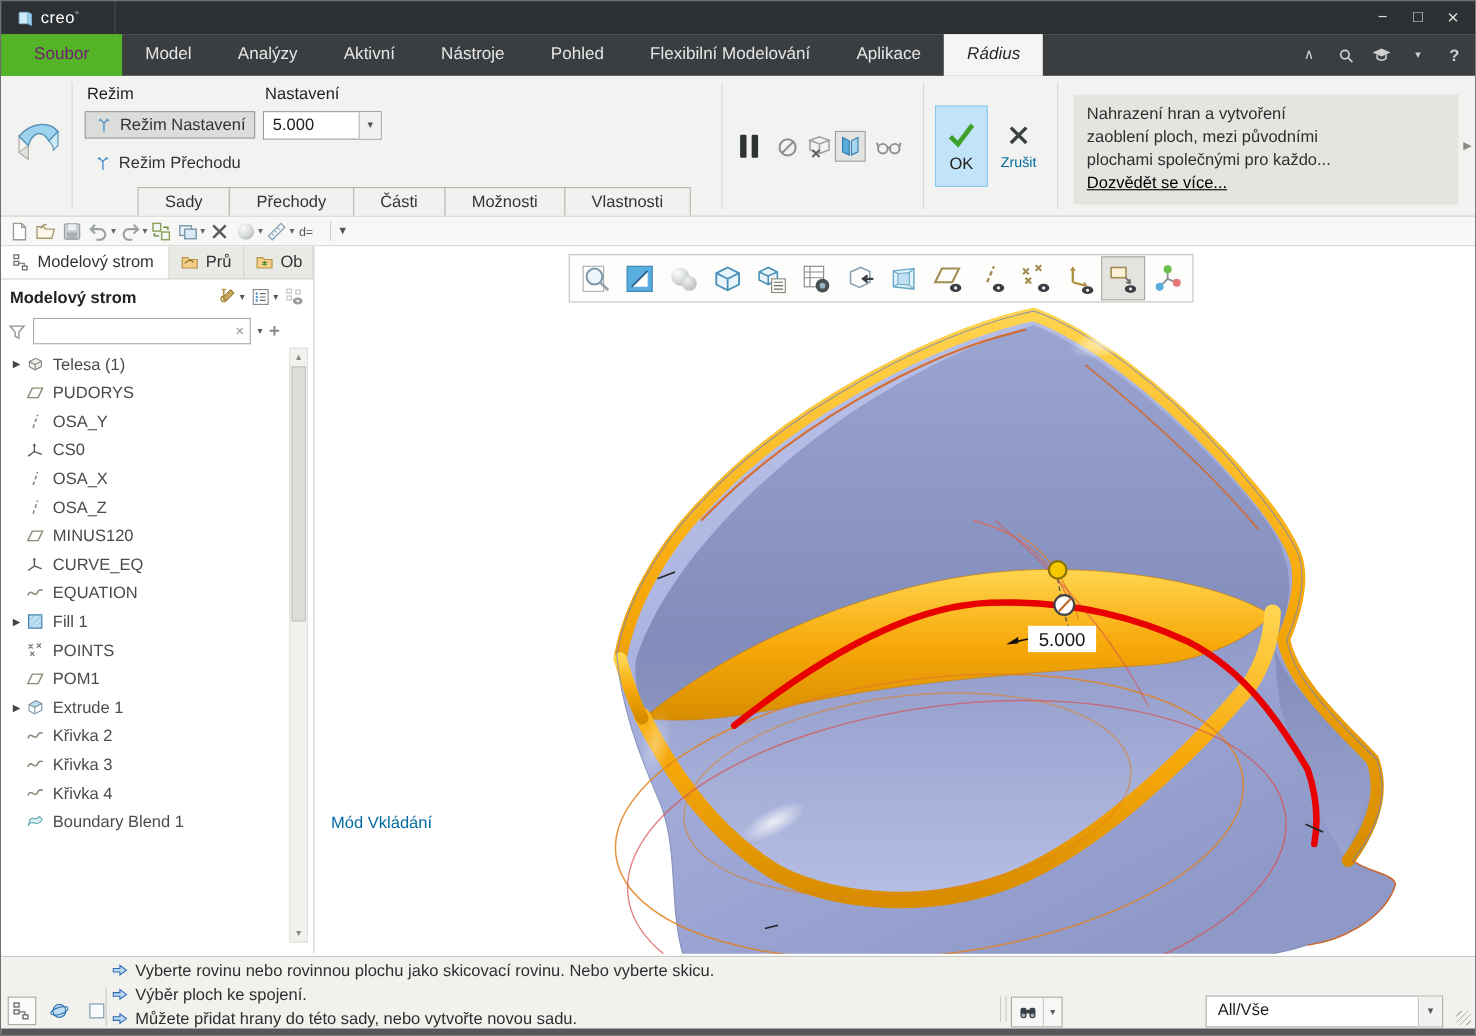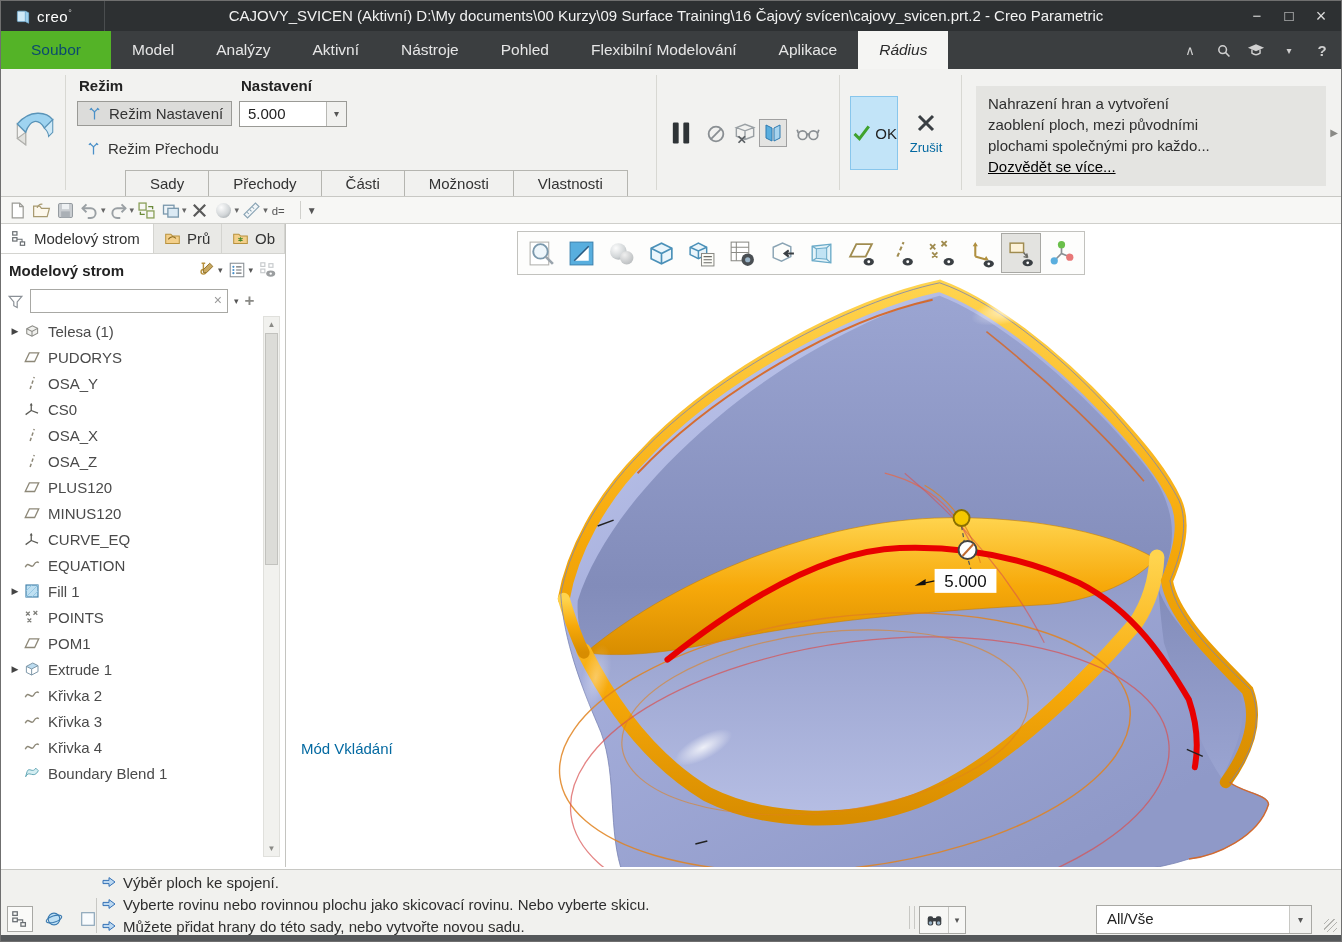--- a/index.html
+++ b/index.html
@@ -9,37 +9,37 @@
   .titlebar{position:absolute;left:0;top:0;width:100%;height:30px;background:#2d3032;color:#efefef}
   .logo{position:absolute;left:0;top:0;width:104px;height:30px;display:flex;align-items:center;gap:6px;padding-left:14px;border-right:1px solid #4a4d4f}
   .logo-text{font-size:15px;color:#fff;letter-spacing:.5px}
   .logo-dot{font-size:9px;vertical-align:top;color:#cfcfcf}
   .title-text{position:absolute;left:100px;right:110px;top:0;height:30px;line-height:30px;text-align:center;font-size:15px;color:#f2f2f2;white-space:nowrap;overflow:hidden}
   .winbtns{position:absolute;right:4px;top:0;height:30px;display:flex}
   .winbtn{width:32px;height:30px;line-height:30px;text-align:center;color:#dcdcdc;font-size:15px}
   
   .menubar{position:absolute;left:0;top:30px;width:100%;height:38px;background:#3b3e40;display:flex}
   .mtab{padding:0 21px;height:38px;line-height:38px;color:#e6e6e6;font-size:15.5px;white-space:nowrap}
-  .mtab[data-state="file"]{background:#54b327;color:#0c4a6e;padding:0 30px}
+  .mtab[data-state="file"]{background:#54b327;color:#701a75;padding:0 30px}
   .mtab[data-state="active"]{background:#f5f5f3;color:#2a2a2a;font-style:italic}
   .menuicons{position:absolute;right:10px;top:30px;height:38px;display:flex;align-items:center;gap:15px;color:#cfcfcf}
   .menuicons .mi{width:18px;height:18px;display:flex;align-items:center;justify-content:center;font-size:13px}
   
   .ribbon{position:absolute;left:0;top:68px;width:100%;height:128px;background:#f2f2f0;border-bottom:1px solid #c8c8c4}
   .vsep{position:absolute;top:6px;bottom:6px;width:1px;background:#d8d8d3}
   .bigicon{position:absolute;left:8px;top:32px;width:50px;height:50px}
-  .gtitle{position:absolute;top:8px;font-size:15px;font-weight:bold;color:#222}
+  .gtitle{position:absolute;top:8px;font-size:15px;font-weight:normal;color:#222}
   .modebtn{position:absolute;display:flex;align-items:center;gap:6px;font-size:15px;color:#333;padding:3px 8px;white-space:nowrap}
   .modebtn.pressed{background:#dcdcda;border:1px solid #9a9a96}
   .combo{position:absolute;width:108px;height:26px;border:1px solid #9a9a96;background:#fff;display:flex}
   .combo .cval{flex:1;font-size:15px;color:#222;padding:3px 8px}
   .combo .cdd{width:20px;border-left:1px solid #b8b8b4;background:#f1f1ef;text-align:center;line-height:24px;font-size:10px;color:#555}
   .ricon{position:absolute;display:flex;align-items:center;justify-content:center}
   .ricon.pressed{background:#e4e4e2;border:1px solid #a0a0a0}
-  .okbox{position:absolute;left:849px;top:27px;width:48px;height:74px;background:#c2e4f8;border:1px solid #88c6ec;display:flex;align-items:center;justify-content:center;gap:3px}
+  .okbox{position:absolute;left:849px;top:27px;width:48px;height:74px;background:#c2e4f8;border:1px solid #88c6ec;display:flex;flex-direction:column;align-items:center;justify-content:center;gap:3px}
   .okbox span{font-size:15px;color:#222}
   .cancelbox{position:absolute;left:899px;top:27px;width:52px;height:74px;display:flex;flex-direction:column;align-items:center;justify-content:center;gap:5px}
   .cancelbox span{font-size:13px;color:#0369a1}
   .helppanel{position:absolute;left:975px;top:17px;width:350px;height:100px;background:#e4e4e1;padding:7px 12px;font-size:15px;color:#2e2e2e;line-height:21px}
   .helplink{color:#000000;text-decoration:underline;display:inline-block;margin-top:0}
   .sidearrow{position:absolute;right:3px;top:58px;font-size:10px;color:#8a8a86}
   .subtabs{position:absolute;left:125px;bottom:0;display:flex}
   .stab{border:1px solid #b5b5b0;border-bottom:none;background:#f1f1ef;height:26px;line-height:25px;padding:0 24px;font-size:15px;color:#333;margin-left:-1px;white-space:nowrap}
   
   .quickbar{position:absolute;left:0;top:196px;width:100%;height:27px;background:#f7f7f5;border-bottom:1px solid #cfcfcb;display:flex;align-items:center;padding-left:6px}
@@ -396,21 +396,20 @@
 
 <div class="window">
 
   <div class="titlebar">
     <div class="logo">
       <svg width="16" height="16">
           <use href="#w-cube"></use>
         </svg>
       <span class="logo-text"><span>creo</span><span class="logo-dot">°</span></span>
     </div>
-    <div class="title-text">CAJOVY_SVICEN (Aktivní) D:\My documents\00 Kurzy\09 Surface Training\16 Čajový svícen\cajovy_svicen.prt.2 - Creo Parametric</div>
     <div class="winbtns">
       <div class="winbtn">−</div>
       <div class="winbtn">□</div>
       <div class="winbtn" style="font-size:18px">×</div>
     </div>
   </div>
 
   <div class="menubar">
 
       <div class="mtab" data-state="file">Soubor</div>
@@ -708,27 +707,20 @@
         </div>
 
         <div class="trow">
           <span class="texp"></span>
           <svg class="ticon">
             <use href="#i-axis"></use>
           </svg>
           <span class="tlabel">OSA_Z</span>
         </div>
 
-        <div class="trow">
-          <span class="texp"></span>
-          <svg class="ticon">
-            <use href="#i-plane"></use>
-          </svg>
-          <span class="tlabel">PLUS120</span>
-        </div>
 
         <div class="trow">
           <span class="texp"></span>
           <svg class="ticon">
             <use href="#i-plane"></use>
           </svg>
           <span class="tlabel">MINUS120</span>
         </div>
 
         <div class="trow">
@@ -958,28 +950,28 @@
     <div class="modelabel">Mód Vkládání</div>
   </div>
 
   <div class="statusbar">
     <div class="messages">
 
         <div class="mrow">
           <svg>
             <use href="#s-arrow"></use>
           </svg>
+          <span>Vyberte rovinu nebo rovinnou plochu jako skicovací rovinu. Nebo vyberte skicu.</span>
+        </div>
+
+        <div class="mrow">
+          <svg>
+            <use href="#s-arrow"></use>
+          </svg>
           <span>Výběr ploch ke spojení.</span>
-        </div>
-
-        <div class="mrow">
-          <svg>
-            <use href="#s-arrow"></use>
-          </svg>
-          <span>Vyberte rovinu nebo rovinnou plochu jako skicovací rovinu. Nebo vyberte skicu.</span>
         </div>
 
         <div class="mrow">
           <svg>
             <use href="#s-arrow"></use>
           </svg>
           <span>Můžete přidat hrany do této sady, nebo vytvořte novou sadu.</span>
         </div>
       </div>
     <div class="ssep" style="left:95px;top:28px;bottom:2px"></div>

